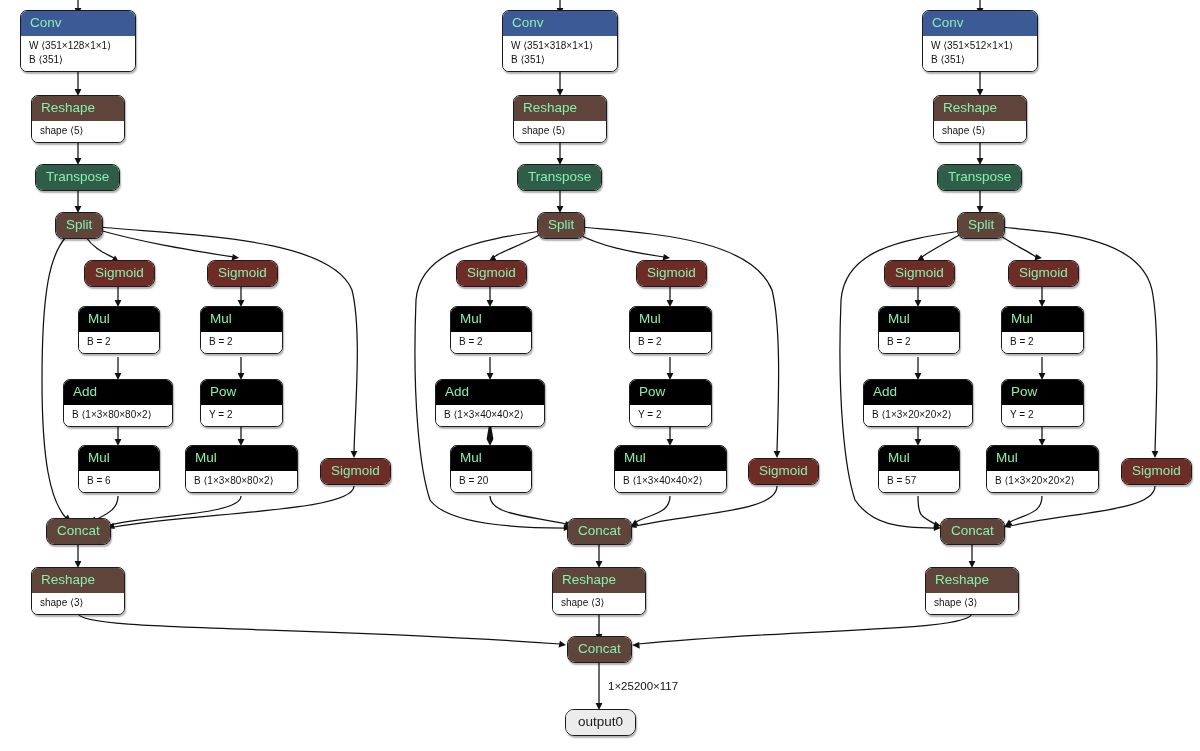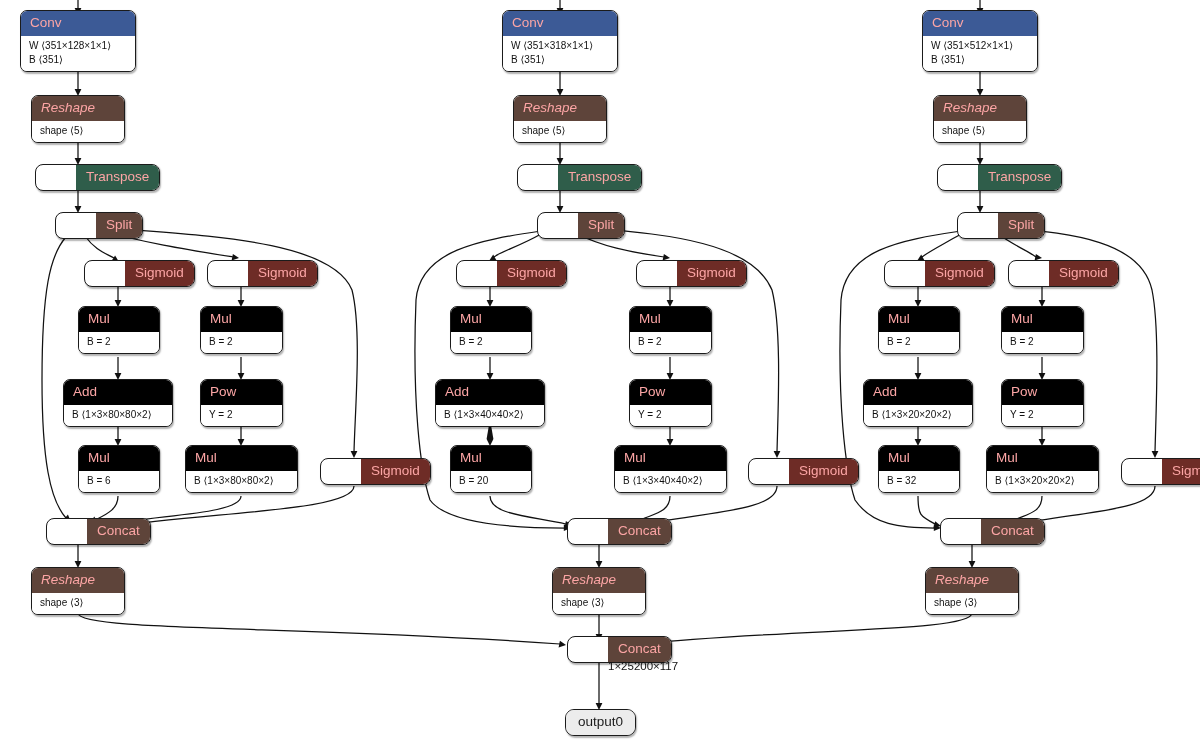--- a/index.html
+++ b/index.html
@@ -39,42 +39,41 @@
     border: 1.2px solid #1b1b1b;
     border-radius: 7px;
     overflow: hidden;
     background: #ffffff;
     box-shadow: 1px 1.5px 1.5px rgba(0,0,0,0.30);
   }
   .node .hdr {
     font-size: 13.5px;
     line-height: 1;
     padding: 5px 9px 6px 9px;
-    color: #fca5a5;
+    color: #86efac;
     white-space: nowrap;
   }
   .node.pill {
     border-radius: 8px;
-    padding-left: 40px;
   }
   .node.pill .hdr {
     padding: 5px 10px 6px 10px;
   }
   .node .attrs {
     background: #ffffff;
     padding: 3px 8px 4px 8px;
   }
   .node .attr {
     font-size: 10px;
     line-height: 1.42;
     color: #111111;
     white-space: nowrap;
   }
   .hdr-conv      { background: #3c5a96; }
-  .hdr-reshape   { background: #5e443a; font-style: italic; }
+  .hdr-reshape   { background: #5e443a; }
   .hdr-transpose { background: #2f5d4a; }
   .hdr-split     { background: #5e443a; }
   .hdr-concat    { background: #5e443a; }
   .hdr-sigmoid   { background: #6e2c26; }
   .hdr-black     { background: #000000; }
   .node.io {
     background: #e5e5e5;
     border: 1.2px solid #1b1b1b;
     border-radius: 9px;
   }
@@ -474,21 +473,21 @@
     <div class="node" style="left:1001px; top:379px; width:83px;">
       <div class="hdr hdr-black">Pow</div>
       <div class="attrs">
         <div class="attr">Y = 2</div>
       </div>
     </div>
 
     <div class="node" style="left:878px; top:445px; width:82px;">
       <div class="hdr hdr-black">Mul</div>
       <div class="attrs">
-        <div class="attr">B = 32</div>
+        <div class="attr">B = 57</div>
       </div>
     </div>
     <div class="node" style="left:986px; top:445px; width:113px;">
       <div class="hdr hdr-black">Mul</div>
       <div class="attrs">
         <div class="attr">B ⟨1×3×20×20×2⟩</div>
       </div>
     </div>
 
     <div class="node pill" style="left:940px; top:518px;">
@@ -499,20 +498,20 @@
       <div class="hdr hdr-reshape">Reshape</div>
       <div class="attrs">
         <div class="attr">shape ⟨3⟩</div>
       </div>
     </div>
 
     <div class="node pill" style="left:567px; top:636px;">
       <div class="hdr hdr-concat">Concat</div>
     </div>
 
-    <div class="edge-label" style="left:608px; top:660px;">1×25200×117</div>
+    <div class="edge-label" style="left:608px; top:680px;">1×25200×117</div>
 
     <div class="node io" style="left:565px; top:709px;">
       <div class="hdr">output0</div>
     </div>
 
   </div>
 </div>
 
 </body></html>

